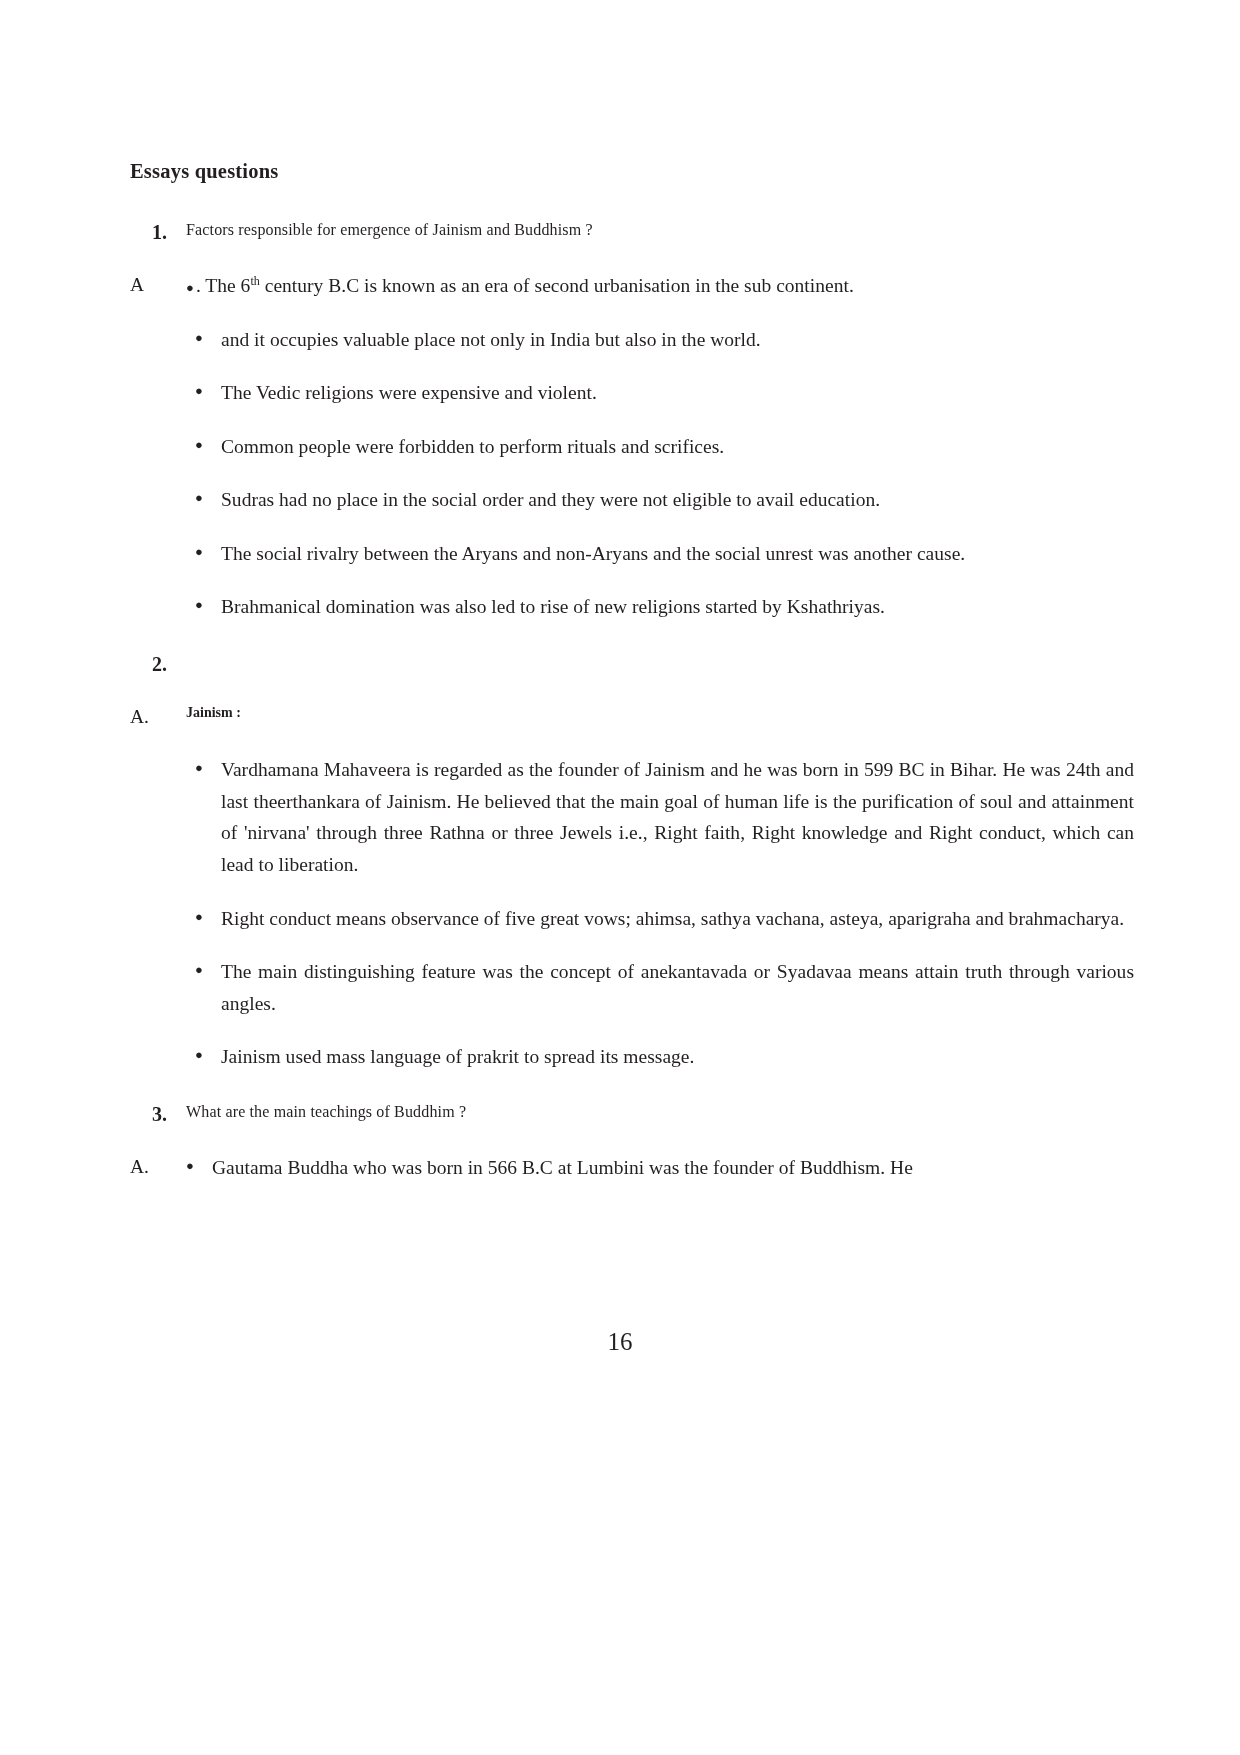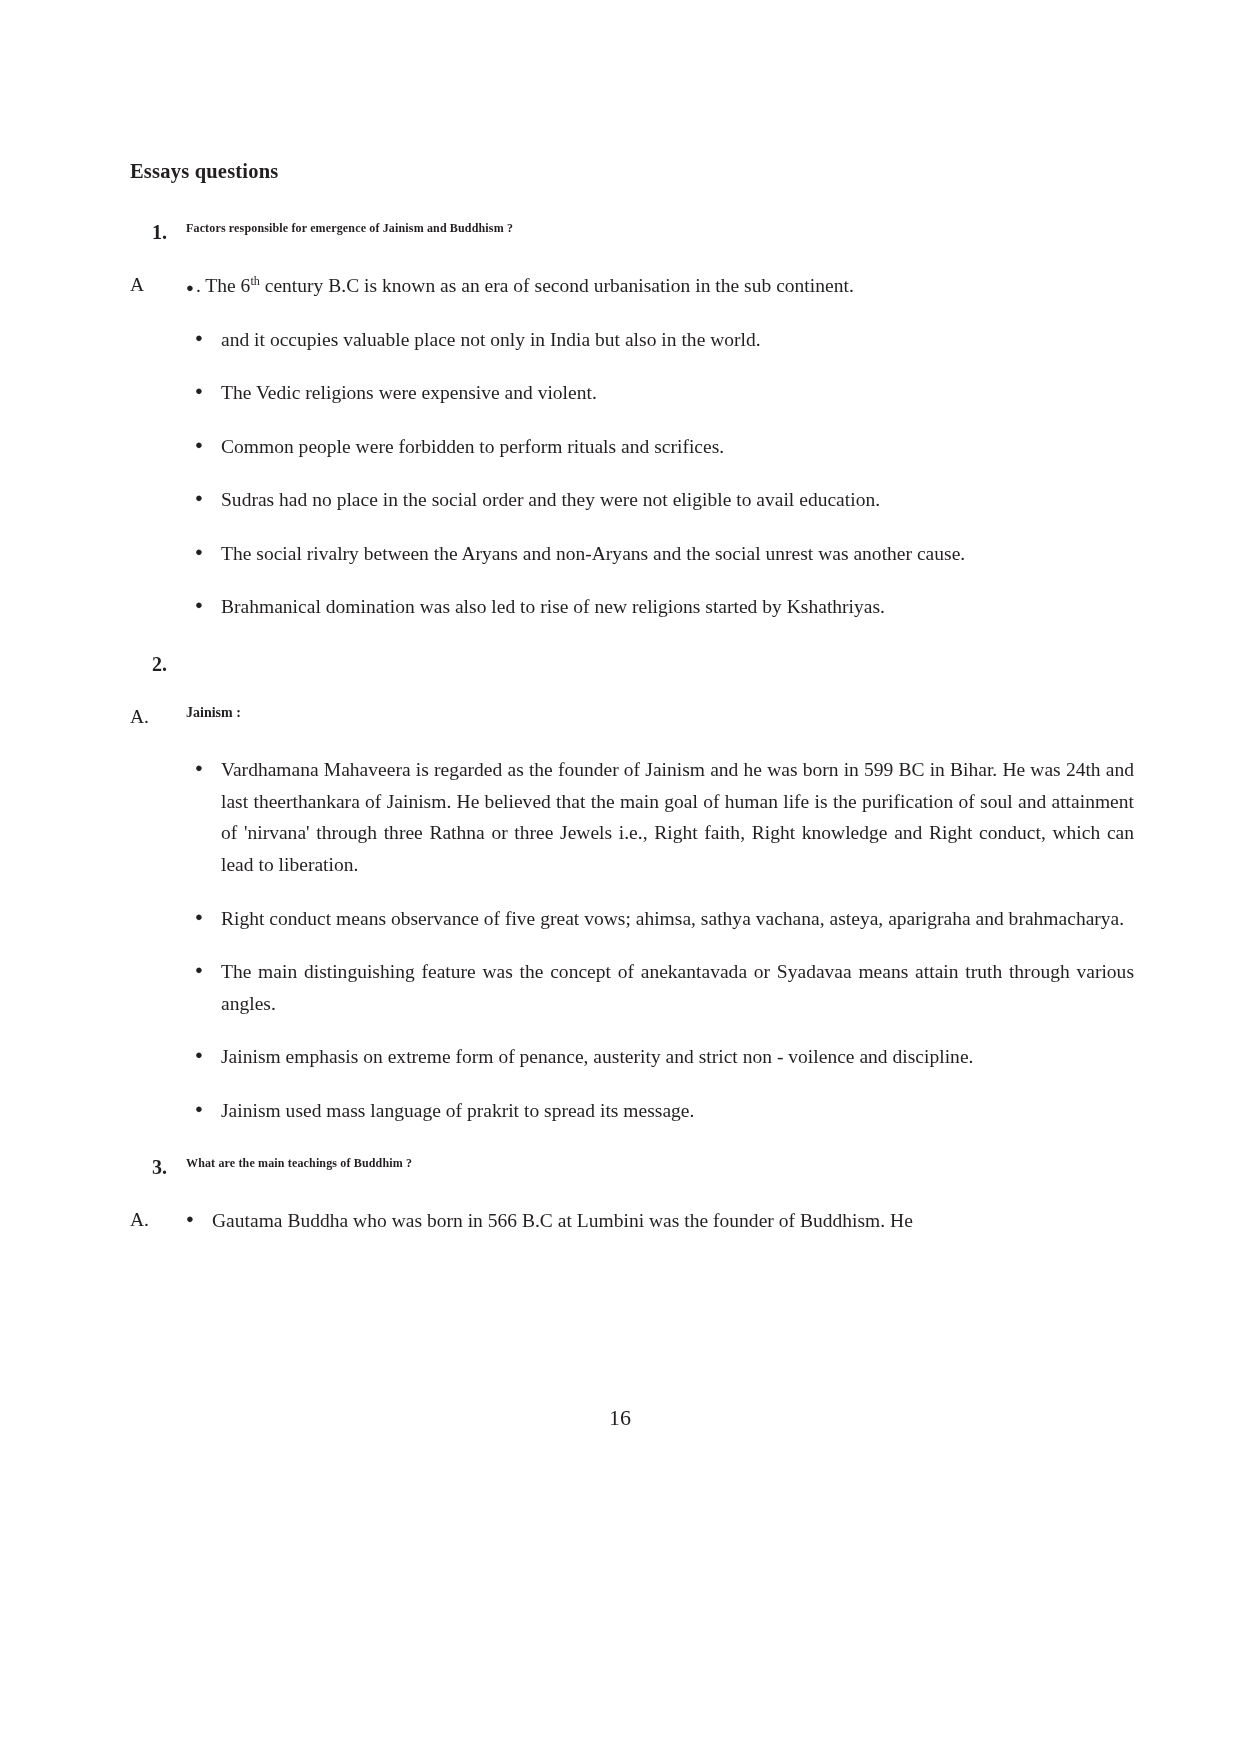--- a/index.html
+++ b/index.html
@@ -39,22 +39,22 @@
   }
   .q-num {
     flex: 0 0 auto;
     width: 56px;
     padding-left: 22px;
     box-sizing: border-box;
     font-weight: bold;
     font-size: 20px;
   }
   .q-text {
-    font-weight: bold;
-    font-size: 12px;
+    font-weight: normal;
+    font-size: 16px;
     letter-spacing: 0.15px;
   }
 
   
   .ans-row {
     display: flex;
     align-items: flex-start;
     margin: 0 0 22px 0;
   }
   .ans-mark {
@@ -112,23 +112,23 @@
     line-height: 0;
   }
 
   
   .inline-dot { font-size: 13px; padding-right: 2px; }
 
   .page-number {
     position: absolute;
     left: 0;
     right: 0;
-    top: 1405px;
+    top: 1328px;
     text-align: center;
-    font-size: 22px;
+    font-size: 25px;
   }
 </style>
 </head>
 <body>
 
 <div class="page">
 
   <div class="section-title">Essays  questions</div>
 
   <div class="qa-row">
@@ -185,24 +185,20 @@
       <span class="bullet-dot"></span>
       <span class="bullet-text">Vardhamana Mahaveera is regarded as the founder of Jainism and he was born in 599 BC in Bihar.  He was 24th and last theerthankara of Jainism.  He believed that the main goal of human life is the purification of soul and attainment of  'nirvana' through three Rathna or three Jewels  i.e., Right faith, Right knowledge and Right conduct, which can lead to liberation.</span>
     </div>
     <div class="bullet">
       <span class="bullet-dot"></span>
       <span class="bullet-text">Right conduct means observance of five great vows; ahimsa, sathya vachana, asteya, aparigraha and brahmacharya.</span>
     </div>
     <div class="bullet">
       <span class="bullet-dot"></span>
       <span class="bullet-text">The main distinguishing feature was the concept of anekantavada or Syadavaa means attain truth through various angles.</span>
-    </div>
-    <div class="bullet">
-      <span class="bullet-dot"></span>
-      <span class="bullet-text">Jainism emphasis on extreme form of penance, austerity and strict non - voilence and discipline.</span>
     </div>
     <div class="bullet">
       <span class="bullet-dot"></span>
       <span class="bullet-text nojust">Jainism used mass language of prakrit to spread its message.</span>
     </div>
   </div>
 
   <div class="qa-row" style="margin-top:30px;">
     <span class="q-num">3.</span>
     <span class="q-text">What are the main teachings of Buddhim ?</span>

